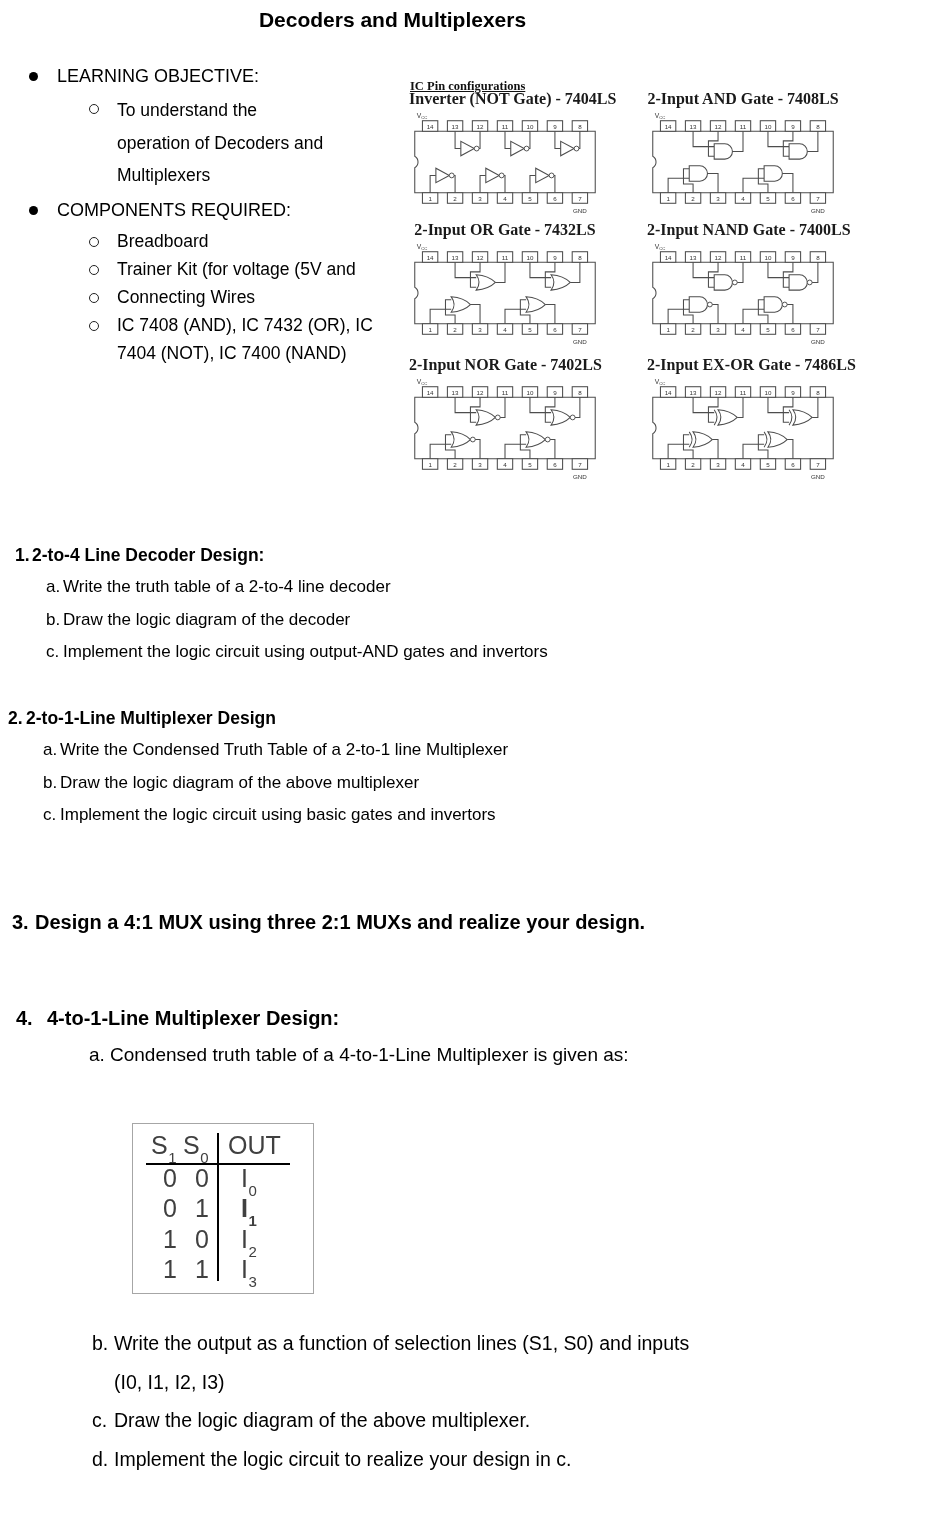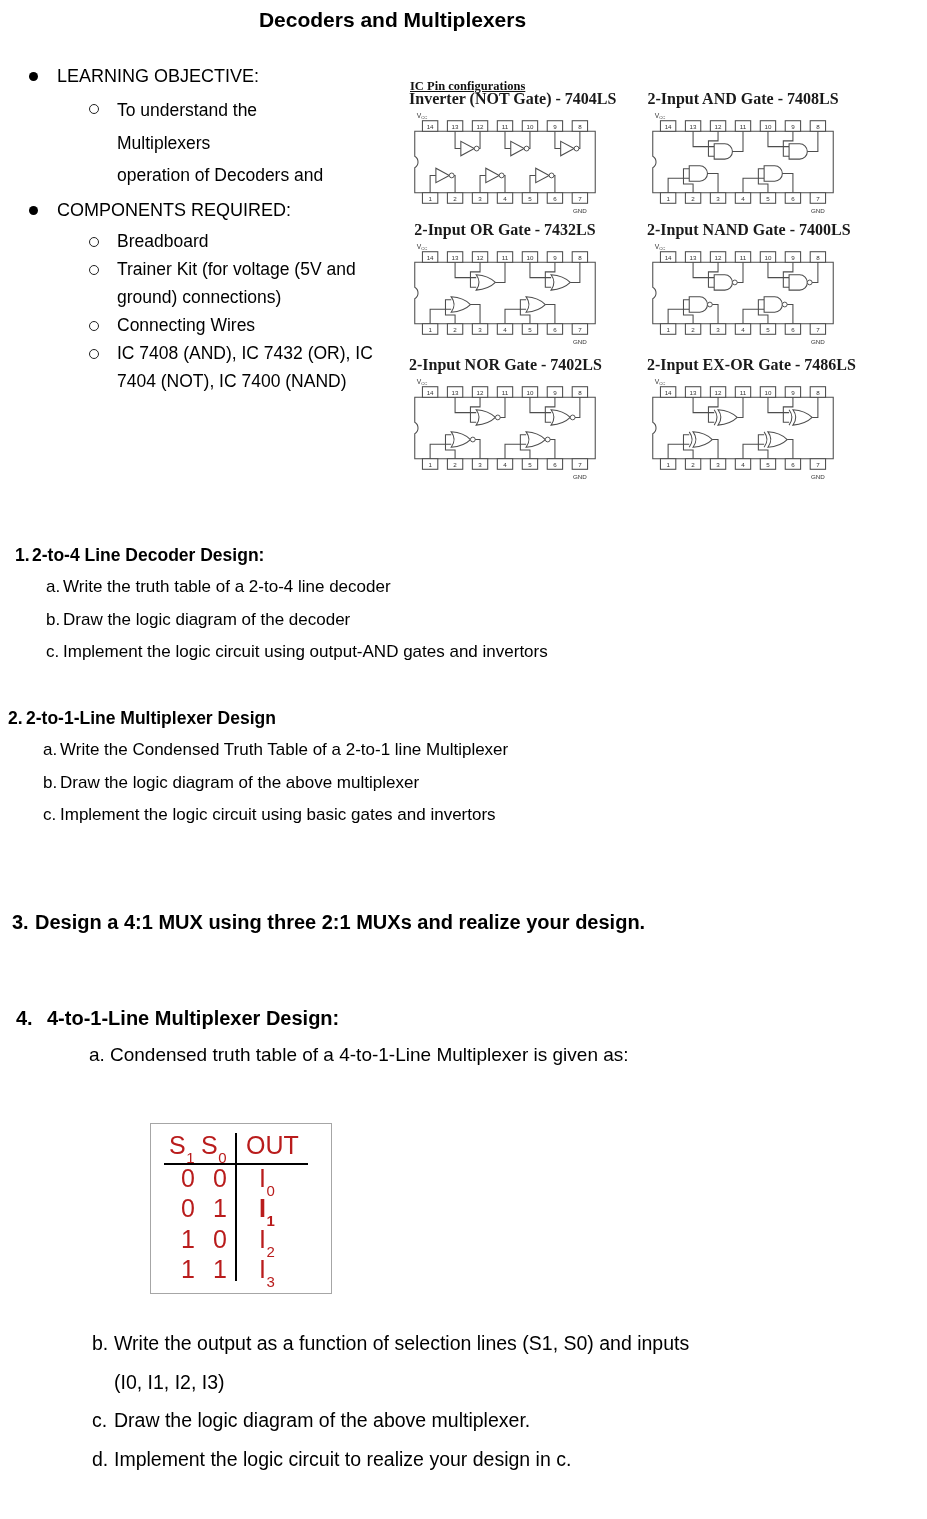--- a/index.html
+++ b/index.html
@@ -46,21 +46,21 @@
   .sec-items{margin-top:4px;}
   .sec-item{position:relative;line-height:32.5px;font-size:17px;}
   .sec-letter{position:absolute;left:46px;}
   .sec-text{display:block;padding-left:63px;}
   .sec2 .sec-letter{left:43px}.sec2 .sec-text{padding-left:60px}
   .sec4 .sec-items{margin-top:7px;}
   .sec4 .sec-item{font-size:19px;line-height:34px;}
   .sec4 .sec-letter{left:89px}.sec4 .sec-text{padding-left:110px}
   
   .ttbox{position:absolute;left:132px;top:1123px;width:180px;height:169px;
-         border:1px solid #a6a6a6;color:#b91c1c;margin-left:18px;}
+         border:1px solid #a6a6a6;color:#404040;}
   .tt-vline{position:absolute;left:84px;top:9px;width:2px;height:148px;background:#000;}
   .tt-hline{position:absolute;left:13px;top:39px;width:144px;height:2px;background:#000;}
   .tt-cell{position:absolute;font-size:25px;line-height:26px;white-space:nowrap;}
   .tt-cell sub{font-size:15px;position:relative;bottom:-3px;line-height:0;margin-left:0.5px;}
   
   .post{position:absolute;top:1324px;left:0;width:927px;}
   .post .sec-item{font-size:19.5px;line-height:38.5px;}
   .post .sec-letter{left:92px;}
   .post .sec-text{padding-left:114px;}
 </style>
@@ -69,34 +69,33 @@
 
 <div class="page">
   <div class="doc-title">Decoders and Multiplexers</div>
 
   <div class="left-col">
       <div class="lc-header"><span class="lc-dot"></span><span class="lc-htext">LEARNING OBJECTIVE:</span></div>
       <div class="lc-list wide">
         <div class="lc-item">
           <span class="lc-circ"></span>
           <div class="lc-line">To understand the</div>
+          <div class="lc-line">operation of Decoders and</div>
           <div class="lc-line">Multiplexers</div>
-          <div class="lc-line">operation of Decoders and</div>
         </div>
       </div>
       <div class="lc-header"><span class="lc-dot"></span><span class="lc-htext">COMPONENTS REQUIRED:</span></div>
       <div class="lc-list tight">
         <div class="lc-item">
           <span class="lc-circ"></span>
           <div class="lc-line">Breadboard</div>
         </div>
         <div class="lc-item">
           <span class="lc-circ"></span>
           <div class="lc-line">Trainer Kit (for voltage (5V and</div>
-          <div class="lc-line">ground) connections)</div>
         </div>
         <div class="lc-item">
           <span class="lc-circ"></span>
           <div class="lc-line">Connecting Wires</div>
         </div>
         <div class="lc-item">
           <span class="lc-circ"></span>
           <div class="lc-line">IC 7408 (AND), IC 7432 (OR), IC</div>
           <div class="lc-line">7404 (NOT), IC 7400 (NAND)</div>
         </div>

